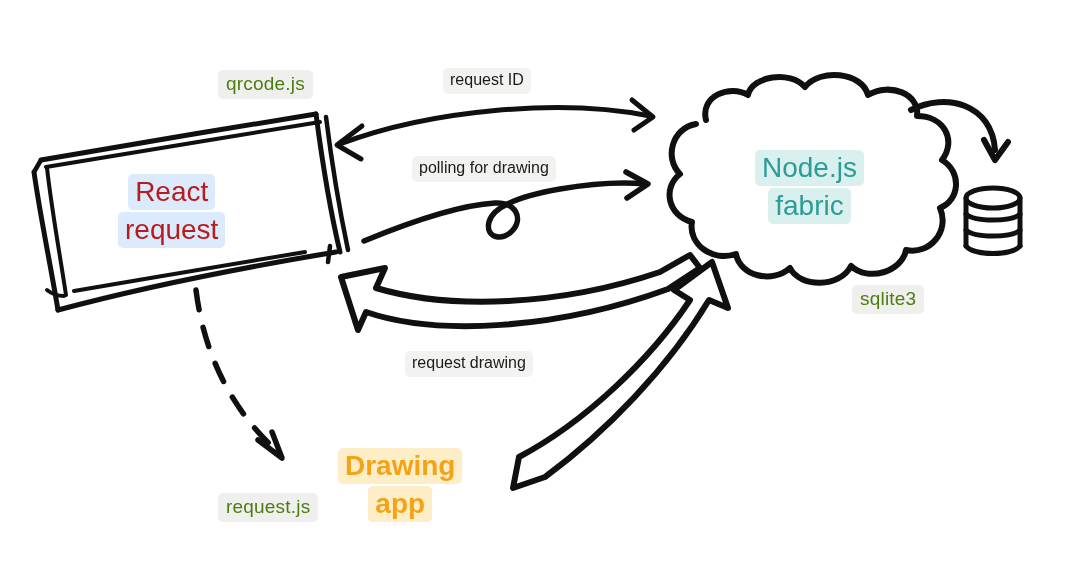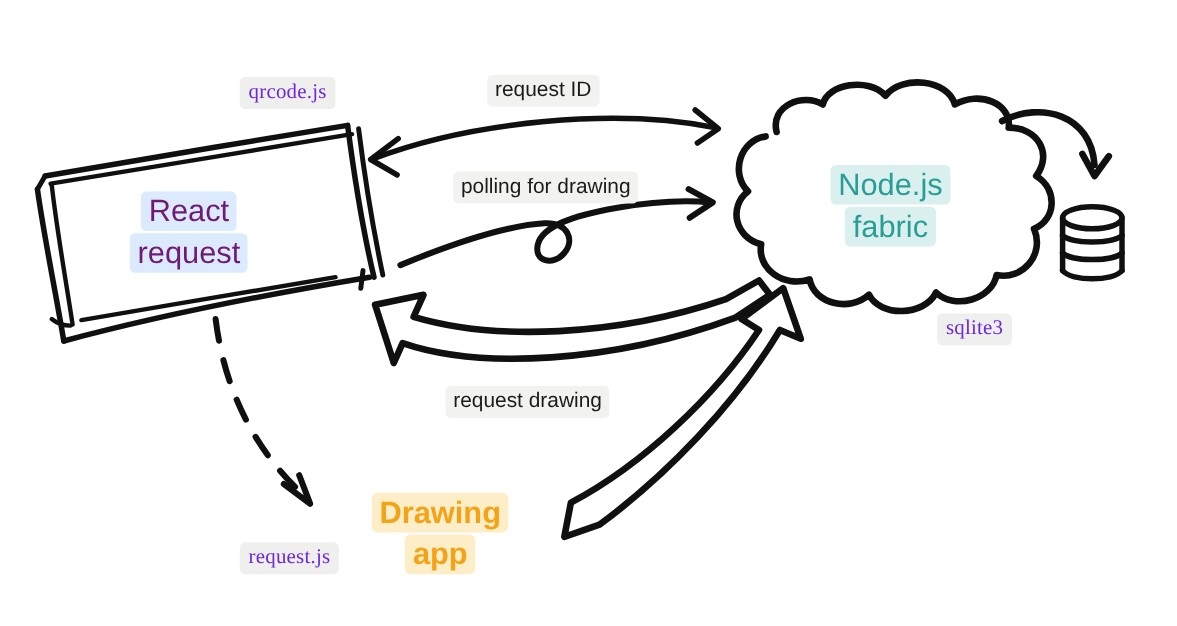--- a/index.html
+++ b/index.html
@@ -28,50 +28,50 @@
   }
   .lbl {
     position: absolute;
     white-space: nowrap;
     line-height: 1.18;
     border-radius: 5px;
   }
   
   .edge-label {
     font-family: "Liberation Sans", sans-serif;
-    font-size: 19px;
+    font-size: 16px;
     color: #1b1b1b;
     background: #f2f2f0;
     padding: 3px 7px 4px 7px;
     border-radius: 5px;
   }
   
   .code-label {
-    font-family: Liberation Serif, serif;
+    font-family: Liberation Sans, sans-serif;
     font-size: 19px;
-    color: #6d28d9;
+    color: #4d7c0f;
     background: #efefee;
     padding: 3px 8px 4px 8px;
     border-radius: 5px;
     letter-spacing: 0.2px;
   }
   
   .node-title {
     text-align: center;
     font-size: 28px;
     font-weight: 400;
   }
   .node-title .line {
     display: block;
     padding: 1px 7px 2px 7px;
     border-radius: 5px;
     width: fit-content;
     margin: 0 auto 2px auto;
   }
-  .node-react { color: #701a75; }
+  .node-react { color: #b91c1c; }
   .node-react .line { background: #dbeafc; }
   .node-node { color: #2a9d97; }
   .node-node .line { background: #d9f0ee; }
   .node-draw { color: #f5a316; font-weight: 700; }
   .node-draw .line { background: #fdeec8; }
 </style>
 </head>
 <body>
 
 <div id="canvas">

